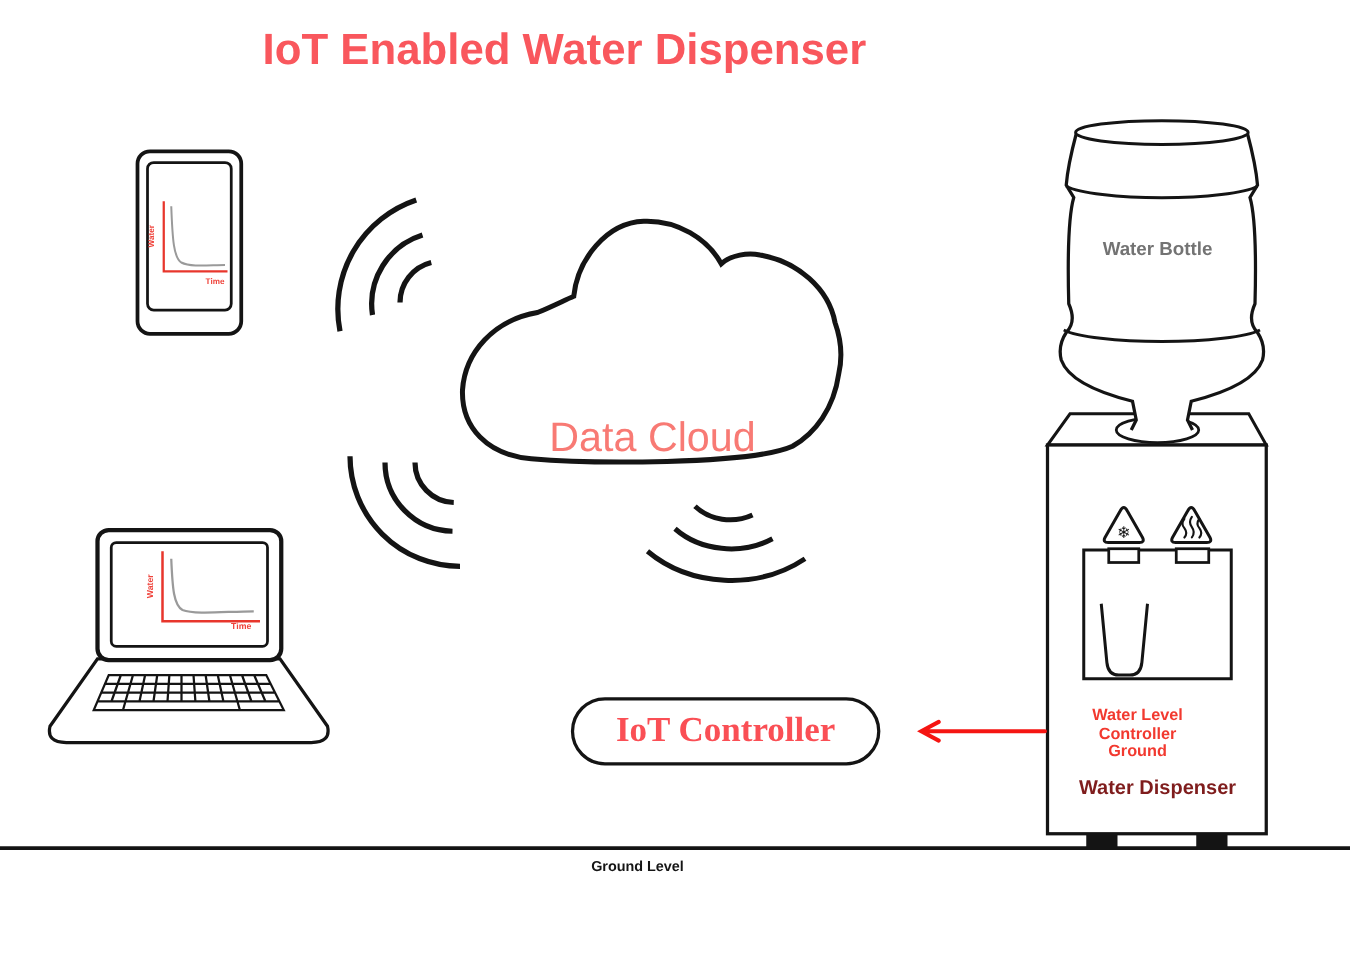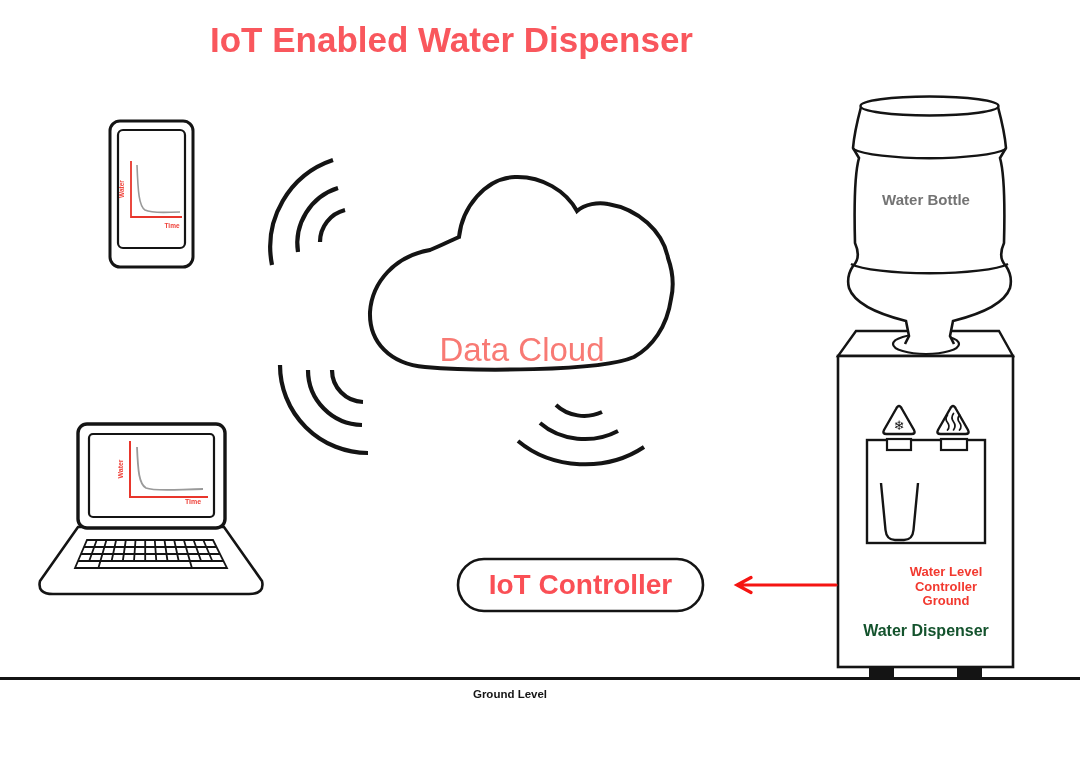--- a/index.html
+++ b/index.html
@@ -18,24 +18,24 @@
   .solid{fill:var(--ink);stroke:none;}
   .wifi{stroke:var(--ink);fill:none;stroke-width:4.2;stroke-linecap:butt;}
   .axis{stroke:var(--chart-axis-red);fill:none;}
   .curve{stroke:var(--curve-gray);fill:none;}
   .arrow{stroke:var(--arrow-red);fill:none;stroke-width:3.2;stroke-linecap:round;}
   
   .lbl{position:absolute;text-align:center;}
   .title{left:1px;top:20px;width:901px;font-size:35px;font-weight:700;color:var(--title-red);}
   .cloud-label{left:392px;top:284px;width:260px;font-size:33px;font-weight:400;color:var(--cloud-text-red);margin-top:47px;}
   .controller-label{left:458px;top:559px;width:245px;height:52px;display:flex;align-items:center;justify-content:center;
-                    font-size:28px;font-weight:700;color:var(--controller-red);}
+                    font-size:28px;font-weight:700;color:var(--controller-red);font-family:Liberation Serif, serif;}
   .bottle-label{left:838px;top:191px;width:176px;font-size:15px;font-weight:700;color:#737373;}
-  .sensor-label{left:838px;top:565px;width:144px;font-size:13px;line-height:14.7px;font-weight:700;color:var(--sensor-red);padding-left:36px;}
-  .unit-label{left:838px;top:622px;width:176px;font-size:16px;font-weight:700;color:#14532d;}
+  .sensor-label{left:838px;top:565px;width:144px;font-size:13px;line-height:14.7px;font-weight:700;color:var(--sensor-red);}
+  .unit-label{left:838px;top:622px;width:176px;font-size:16px;font-weight:700;color:#7f1d1d;}
   .ground-label{left:410px;top:688px;width:200px;font-size:11.5px;font-weight:700;color:#151515;}
   .chart-lbl{font-size:6.5px;font-weight:700;color:var(--chart-label-red);width:40px;line-height:8px;}
   .rot{transform:rotate(-90deg);}
 </style>
 </head>
 <body>
 
 <div class="canvas">
 
   <svg class="art" width="1080" height="770" viewBox="0 0 1080 770">

